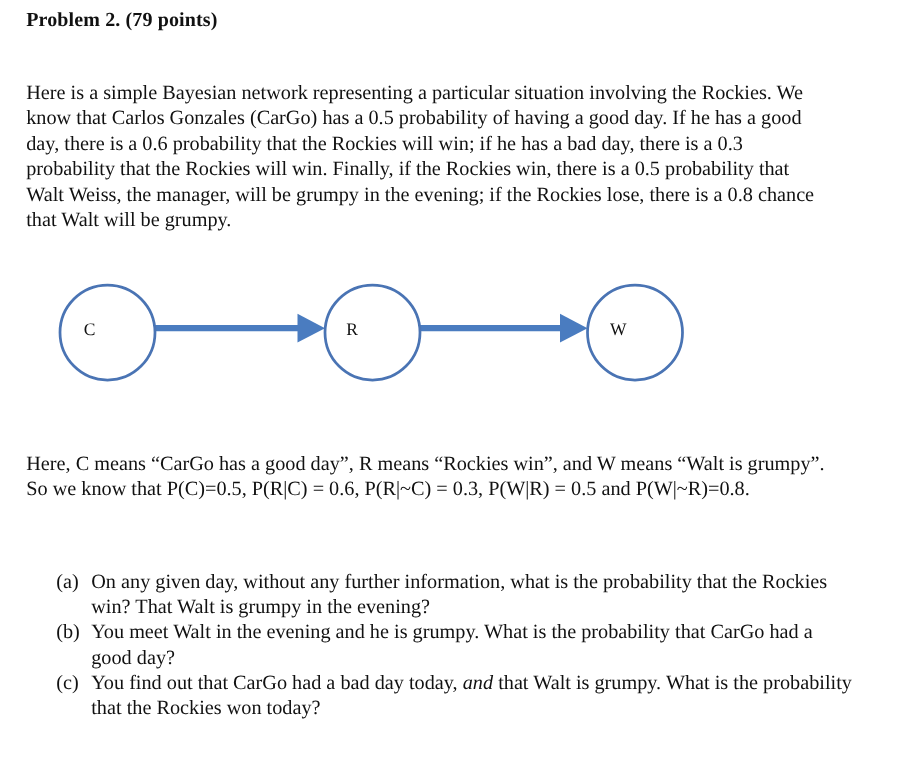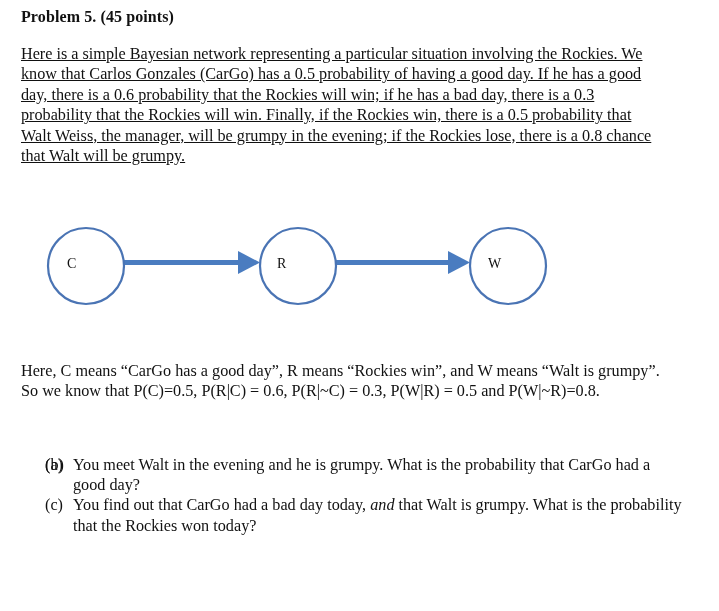--- a/index.html
+++ b/index.html
@@ -9,35 +9,35 @@
     color: #111111;
   }
   .title {
     position: absolute; left: 21px; top: 8px;
     font-size: 16px; font-weight: bold; letter-spacing: 0.1px;
   }
   .para {
     position: absolute; left: 21px; width: 640px;
     font-size: 16.2px; line-height: 20.4px;
   }
-  #intro { top: 44px; text-decoration: underline; }
+  #intro { top: 64px; }
   #defs { top: 361px; }
   .diagram { position: absolute; left: 0; top: 220px; width: 719px; height: 100px; }
   .qlist {
     position: absolute; left: 45px; top: 455px; width: 640px;
     font-size: 16.2px; line-height: 20.2px; margin: 0; padding: 0; list-style: none;
   }
   .qlist li { position: relative; padding-left: 28px; margin: 0; }
   .qlist .lbl { position: absolute; left: 0; top: 0; }
   .node-label { font-family: "Liberation Serif", "DejaVu Serif", serif; font-size: 14px; fill: #111; }
 </style>
 </head>
 <body>
 
-<div class="title">Problem 5. (45 points)</div>
+<div class="title">Problem 2. (79 points)</div>
 
 <div class="para" id="intro">Here is a simple Bayesian network representing a particular situation involving the Rockies. We know that Carlos Gonzales (CarGo) has a 0.5 probability of having a good day. If he has a good day, there is a 0.6 probability that the Rockies will win; if he has a bad day, there is a 0.3 probability that the Rockies will win. Finally, if the Rockies win, there is a 0.5 probability that Walt Weiss, the manager, will be grumpy in the evening; if the Rockies lose, there is a 0.8 chance that Walt will be grumpy.</div>
 
 <svg class="diagram" viewBox="0 220 719 100" width="719" height="100">
   <g>
     <rect x="124" y="260" width="116" height="5" fill="#4a7cc0"></rect>
     <polygon points="238,251 260,262.5 238,274" fill="#4a7cc0"></polygon>
   </g>
   <g>
     <rect x="336" y="260" width="114" height="5" fill="#4a7cc0"></rect>
@@ -55,20 +55,21 @@
     <circle cx="508" cy="266" r="38" fill="#ffffff" stroke="#4a74b4" stroke-width="2.2"></circle>
     <text class="node-label" x="488" y="268">W</text>
   </g>
 </svg>
 
 <div class="para" id="defs">Here, C means “CarGo has a good day”, R means “Rockies win”, and W means “Walt is grumpy”. So we know that P(C)=0.5, P(R|C) = 0.6, P(R|~C) = 0.3, P(W|R) = 0.5 and P(W|~R)=0.8.</div>
 
 <ul class="qlist">
   <li>
     <span class="lbl">(a)</span>
+    <span>On any given day, without any further information, what is the probability that the Rockies win? That Walt is grumpy in the evening?</span>
   </li>
   <li>
     <span class="lbl">(b)</span>
     <span>You meet Walt in the evening and he is grumpy. What is the probability that CarGo had a good day?</span>
   </li>
   <li>
     <span class="lbl">(c)</span>
     <span>You find out that CarGo had a bad day today, </span><em>and</em><span> that Walt is grumpy. What is the probability that the Rockies won today?</span>
   </li>
 </ul>

